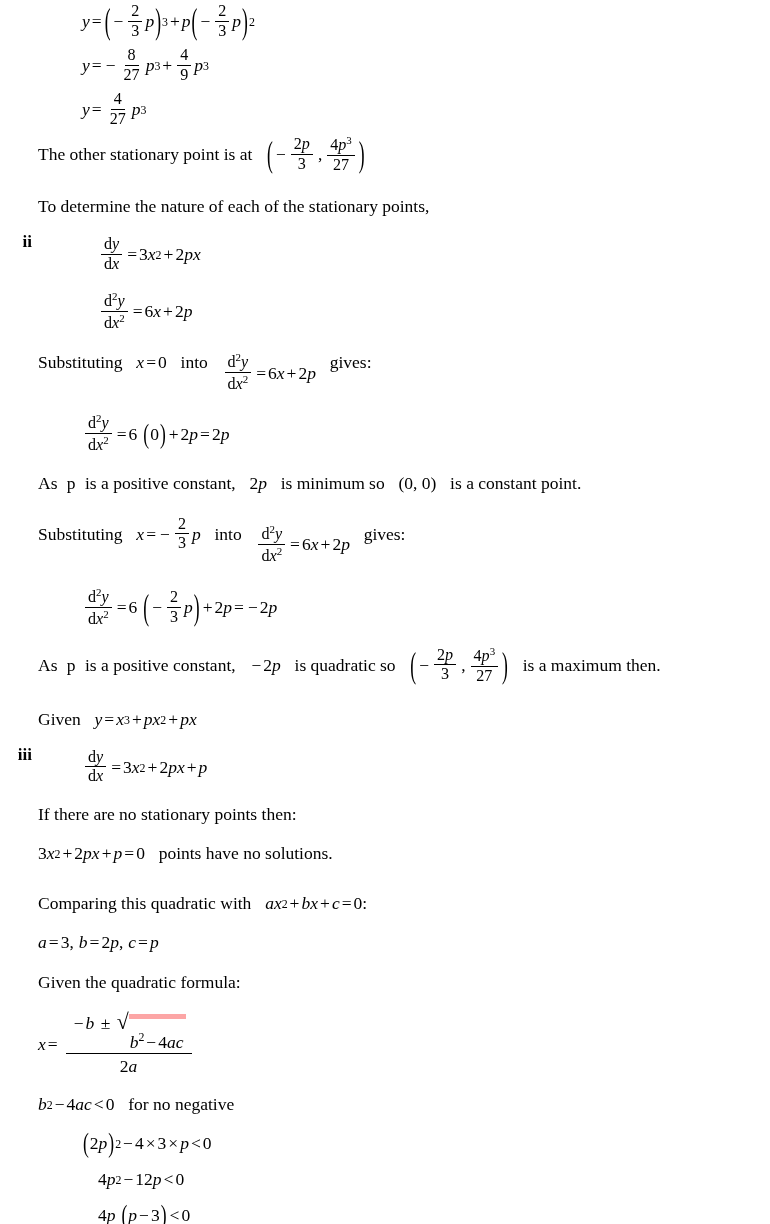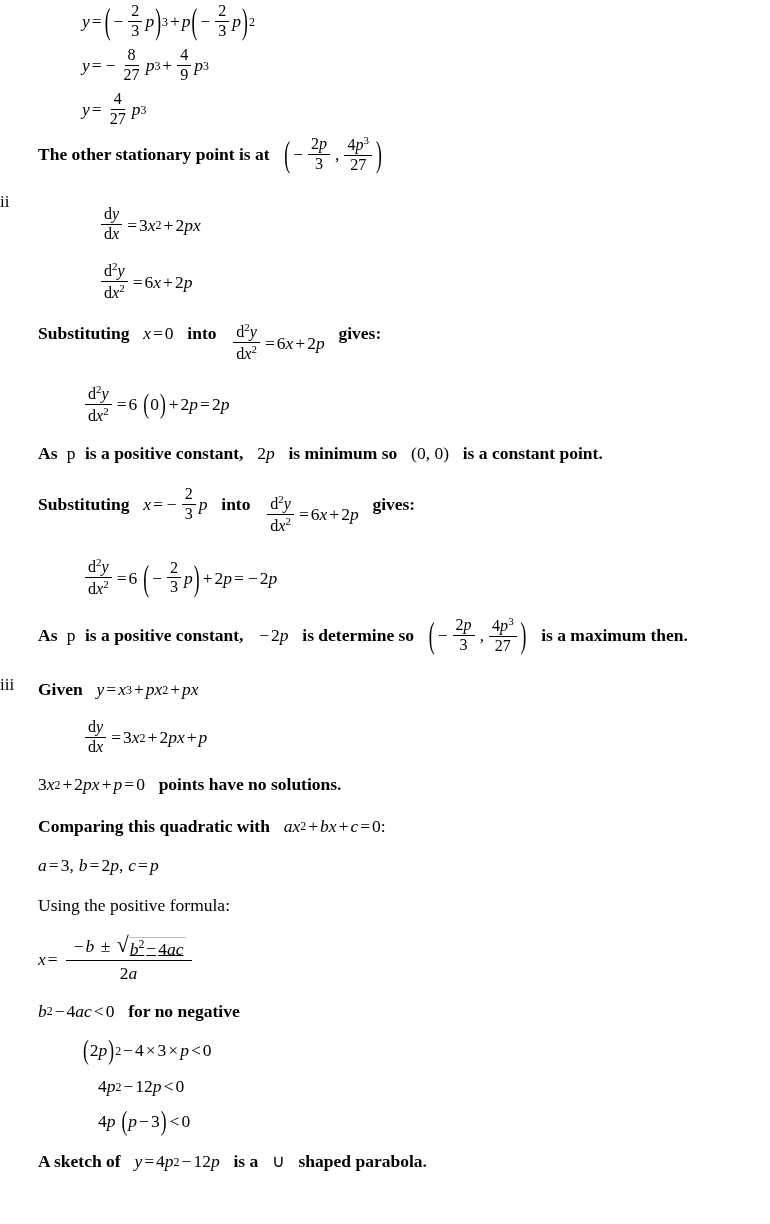--- a/index.html
+++ b/index.html
@@ -23,40 +23,42 @@
   }
   .block {
     position: relative;
     display: flex;
     align-items: flex-start;
     margin: 0;
   }
   .marker {
     width: 38px;
     flex: 0 0 38px;
-    font-weight: normal;
+    text-align: right;
+    font-weight: bold;
     font-family: "Liberation Serif", serif;
     font-size: 17px;
     padding-right: 6px;
     box-sizing: border-box;
+    margin-top: 40px;
   }
   .body-col {
     flex: 1 1 auto;
   }
   .line {
     font-family: "Liberation Serif", serif;
     font-size: 17.5px;
     line-height: 1.35;
     padding: 3px 0;
     white-space: nowrap;
   }
   .line.wrap { white-space: normal; }
   .indent-1 { padding-left: 44px; }
   .indent-2 { padding-left: 60px; }
-  .text { font-family: "Liberation Serif", serif; font-weight: bold; }
+  .text { font-family: "Liberation Serif", serif; }
   .mn { font-style: normal; }
   .mo { font-style: normal; padding: 0 2px; }
 
   
   .math { display: inline-flex; align-items: center; font-family: "Liberation Serif", serif; }
   .math .it { font-style: italic; }
   .frac {
     display: inline-flex;
     flex-direction: column;
     align-items: center;
@@ -94,24 +96,23 @@
   .bigparen {
     display: inline-flex;
     align-items: center;
   }
   .radic {
     display: inline-flex;
     align-items: stretch;
   }
   .radic .sign { font-size: 1.25em; line-height: 1; }
   .radic .rad-body {
-    border-top: 1px solid #fca5a5;
-    padding: 0 2px 0 1px;
+    border-top: 5px solid #fca5a5;
+    padding: 12px 2px 0 1px;
     margin-top: 2px;
-    text-decoration: underline;
   }
   .spacer-sm { display: inline-block; width: 5px; }
   .roman { font-style: normal; }
 </style>
 </head>
 <body>
 
 <div class="page">
 
   <div class="block">
@@ -202,20 +203,21 @@
         </span>
       </div>
 
     </div>
   </div>
 
   <div class="block" style="margin-top:14px">
     <div class="marker">ii</div>
     <div class="body-col">
 
+      <div class="line wrap">To determine the nature of each of the stationary points,</div>
 
       <div class="line indent-2" style="margin-top:8px">
         <span class="math">
           <span class="frac">
             <span class="num"><span class="roman">d</span><span class="it">y</span></span>
             <span class="den"><span class="roman">d</span><span class="it">x</span></span>
           </span>
           <span class="mo">=</span>
           <span class="mn">3</span>
             <span class="it">x</span>
@@ -374,21 +376,21 @@
         <span class="text">As</span>
         <span class="spacer-sm"></span><span class="math it">p</span><span class="spacer-sm"></span>
         <span class="text">is a positive constant,</span>
         <span class="spacer-sm"></span>
         <span class="math">
             <span class="mo">−</span>
             <span class="mn">2</span>
             <span class="it">p</span>
           </span>
         <span class="spacer-sm"></span>
-        <span class="text">is determine so</span>
+        <span class="text">is quadratic so</span>
         <span class="spacer-sm"></span>
         <span class="math">
           <span class="paren">(</span>
           <span class="mo">−</span>
           <span class="frac">
             <span class="num"><span class="mn">2</span><span class="it">p</span></span>
             <span class="den">3</span>
           </span>
           <span class="mo">,</span>
           <span class="frac">
@@ -438,40 +440,41 @@
             <span class="sup">2</span>
           <span class="mo">+</span>
           <span class="mn">2</span>
             <span class="it">p</span>
             <span class="it">x</span>
           <span class="mo">+</span>
           <span class="it">p</span>
         </span>
       </div>
 
+      <div class="line" style="margin-top:10px">If there are no stationary points then:</div>
 
       <div class="line" style="margin-top:10px">
         <span class="math">
           <span class="mn">3</span>
             <span class="it">x</span>
             <span class="sup">2</span>
           <span class="mo">+</span>
           <span class="mn">2</span>
             <span class="it">p</span>
             <span class="it">x</span>
           <span class="mo">+</span>
           <span class="it">p</span>
           <span class="mo">=</span>
           <span class="mn">0</span>
         </span>
         <span class="spacer-sm"></span>
         <span class="text">points have no solutions.</span>
       </div>
 
-      <div class="line" style="margin-top:12px">
+      <div class="line" style="margin-top:20px">
         <span class="text">Comparing this quadratic with</span>
         <span class="spacer-sm"></span>
         <span class="math">
           <span class="it">a</span>
             <span class="it">x</span>
             <span class="sup">2</span>
           <span class="mo">+</span>
           <span class="it">b</span>
             <span class="it">x</span>
           <span class="mo">+</span>
@@ -494,21 +497,21 @@
           <span class="mn">2</span>
             <span class="it">p</span>
             <span>,</span>
           <span class="spacer-sm"></span>
           <span class="it">c</span>
           <span class="mo">=</span>
           <span class="it">p</span>
         </span>
       </div>
 
-      <div class="line" style="margin-top:10px">Using the positive formula:</div>
+      <div class="line" style="margin-top:10px">Given the quadratic formula:</div>
 
       <div class="line" style="margin-top:12px">
         <span class="math">
           <span class="it">x</span>
           <span class="mo">=</span>
           <span class="frac" style="margin-left:6px">
             <span class="num" style="font-size:1em;padding:0 6px 1px 6px">
               <span class="mo">−</span><span class="it">b</span>
               <span class="mo">±</span>
               <span class="radic">

